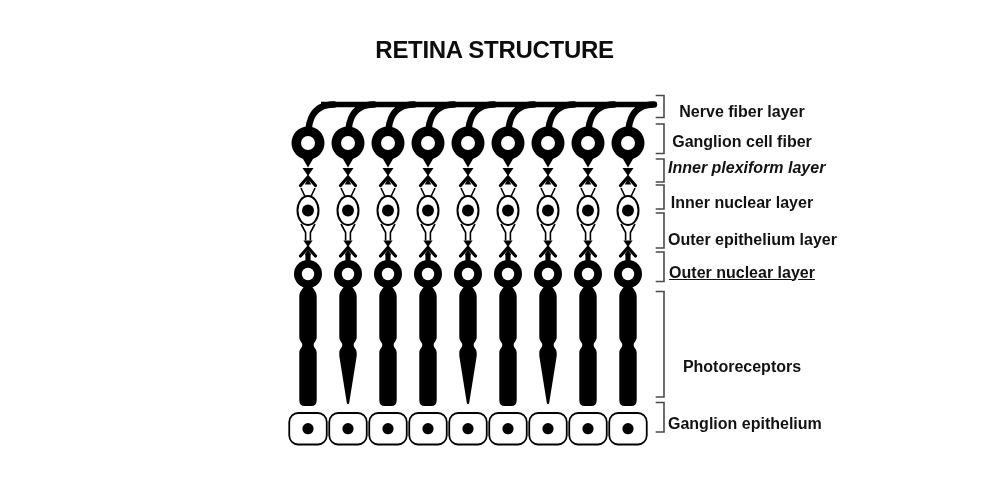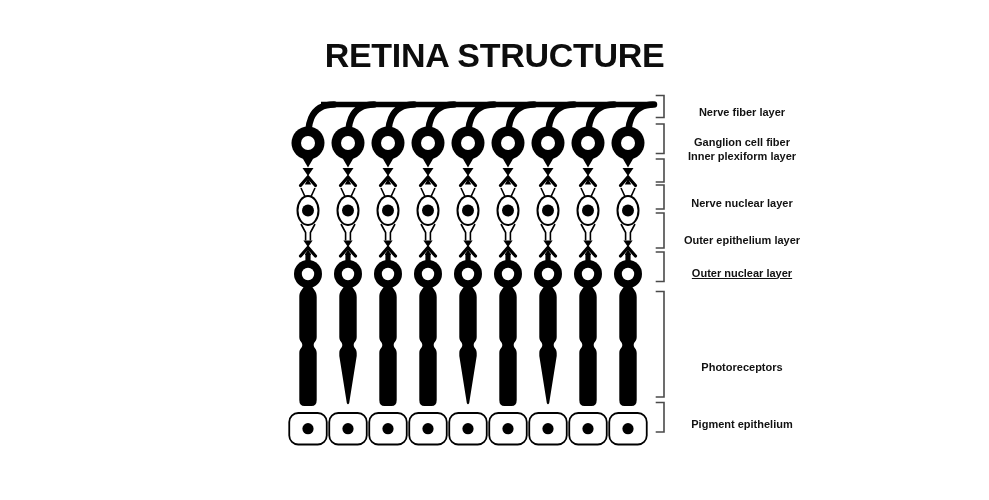--- a/index.html
+++ b/index.html
@@ -11,39 +11,39 @@
     overflow: hidden;
     font-family: "Liberation Sans", sans-serif;
   }
   #page-title {
     position: absolute;
     top: 36px;
     left: 0;
     width: 100%;
     margin: 0;
     text-align: center;
-    font-size: 34px;
+    font-size: 24px;
     font-weight: 800;
     letter-spacing: -0.3px;
     color: #0d0d0d;
     font-family: "Liberation Sans", sans-serif;
   }
   #diagram-svg {
     position: absolute;
     top: 0;
     left: 0;
   }
   #labels { position: absolute; top: 0; left: 0; width: 100%; height: 100%; }
   .layer-label {
     position: absolute;
     left: 668px;
     width: 148px;
     transform: translateY(-50%);
     text-align: center;
-    font-size: 11px;
+    font-size: 16px;
     font-weight: 600;
     color: #121212;
     white-space: nowrap;
   }
 </style>
 </head>
 <body>
 
 <div id="page">
   <h1 id="page-title">RETINA STRUCTURE</h1>
@@ -360,20 +360,20 @@
       <path d="M 656.5,159 L 664,159 L 664,182 L 656.5,182" stroke="#4a4a4a" stroke-width="1.6" fill="none" stroke-linecap="square"></path>
       <path d="M 656.5,185 L 664,185 L 664,209 L 656.5,209" stroke="#4a4a4a" stroke-width="1.6" fill="none" stroke-linecap="square"></path>
       <path d="M 656.5,213 L 664,213 L 664,248 L 656.5,248" stroke="#4a4a4a" stroke-width="1.6" fill="none" stroke-linecap="square"></path>
       <path d="M 656.5,252 L 664,252 L 664,281.5 L 656.5,281.5" stroke="#4a4a4a" stroke-width="1.6" fill="none" stroke-linecap="square"></path>
       <path d="M 656.5,291.5 L 664,291.5 L 664,397 L 656.5,397" stroke="#4a4a4a" stroke-width="1.6" fill="none" stroke-linecap="square"></path>
       <path d="M 656.5,402.5 L 664,402.5 L 664,432 L 656.5,432" stroke="#4a4a4a" stroke-width="1.6" fill="none" stroke-linecap="square"></path>
     </svg>
   <div id="labels">
       <div class="layer-label" style="top: 112px;">Nerve fiber layer</div>
       <div class="layer-label" style="top: 141.5px;">Ganglion cell fiber</div>
-      <div class="layer-label" style="top: 156px;">Inner plexiform layer</div>
-      <div class="layer-label" style="top: 203px;">Nerve nuclear layer</div>
+      <div class="layer-label" style="top: 168px; font-style: italic;">Inner plexiform layer</div>
+      <div class="layer-label" style="top: 203px;">Inner nuclear layer</div>
       <div class="layer-label" style="top: 240px;">Outer epithelium layer</div>
       <div class="layer-label" style="top: 272.5px; text-decoration: underline;">Outer nuclear layer</div>
       <div class="layer-label" style="top: 367px;">Photoreceptors</div>
-      <div class="layer-label" style="top: 424px;">Pigment epithelium</div>
+      <div class="layer-label" style="top: 424px;">Ganglion epithelium</div>
     </div>
 </div>
 
 </body></html>

